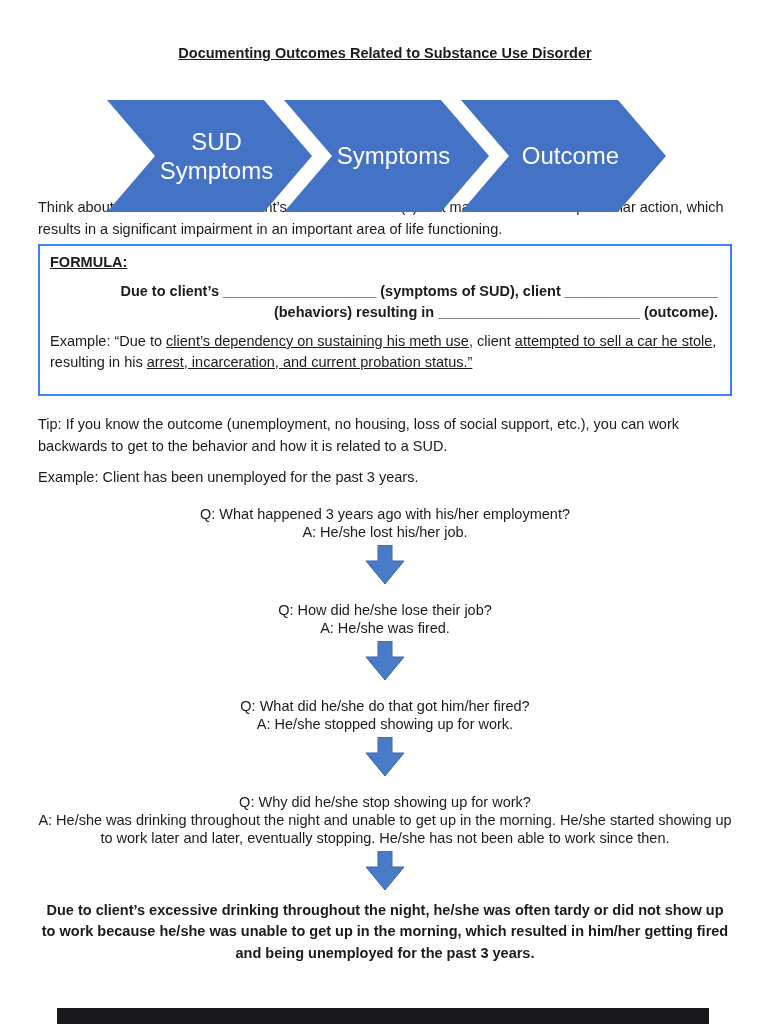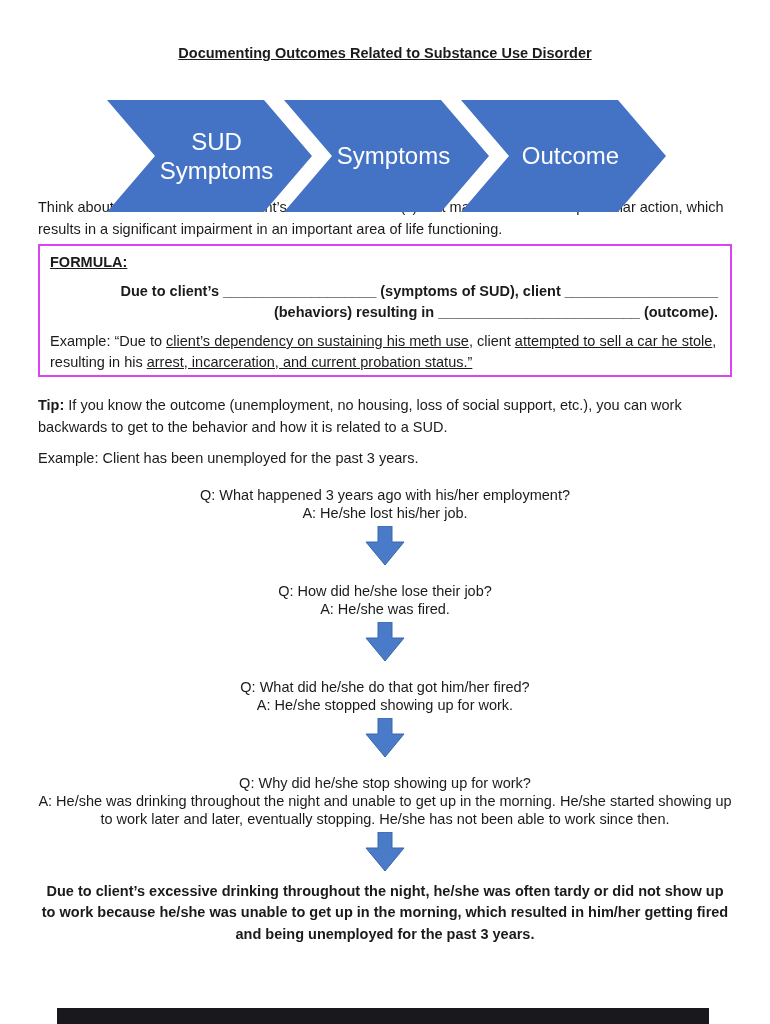--- a/index.html
+++ b/index.html
@@ -13,30 +13,30 @@
   .chevron-row{display:flex;margin:38px 0 0 69px;height:87px;}
   .chevron{height:112px;width:205px;background:#4472C4;color:#ffffff;
            display:flex;align-items:center;justify-content:center;text-align:center;
            font-size:24px;line-height:1.22;
            clip-path:polygon(0 0, calc(100% - 48px) 0, 100% 50%, calc(100% - 48px) 100%, 0 100%, 48px 50%);}
   .chevron + .chevron{margin-left:-28px;}
   .chevron .lbl{padding:0 30px 0 44px;}
 
   .para{font-size:14.5px;line-height:21.5px;margin:10px 0 0 0;}
 
-  .formula-box{box-sizing:border-box;border:2px solid #d946ef;margin-top:4px;
-               padding:6px 12px 2px 10px;font-size:14.5px;line-height:21px;}
+  .formula-box{box-sizing:border-box;border:2px solid #3b82f6;margin-top:4px;
+               padding:6px 12px 21px 10px;font-size:14.5px;line-height:21px;}
   .formula-box .heading{font-weight:bold;text-decoration:underline;}
   .formula-box p{margin:8px 0 0 0;}
   .bold-line{font-weight:bold;text-align:right;}
   .note-line{font-style:italic;}
   .u{text-decoration:underline;text-align:center;}
 
   .tip{margin-top:18px;}
-  .tip b{font-weight:bold;}
+  .tip b{font-weight:normal;}
 
   .qa-flow{margin-top:8px;text-align:center;}
   .qa-block{font-size:14.5px;line-height:18px;margin-top:16px;}
   .qa-block .q{}
   .qa-block .a{}
   .arrow-wrap{margin:4px 0 2px 0;line-height:0;}
 
   .conclusion{font-size:14.5px;line-height:21.5px;text-align:center;margin-top:9px;font-weight:bold;}
 
   .next-page-edge{position:absolute;left:57px;top:1008px;width:652px;height:16px;background:#18181d;}

